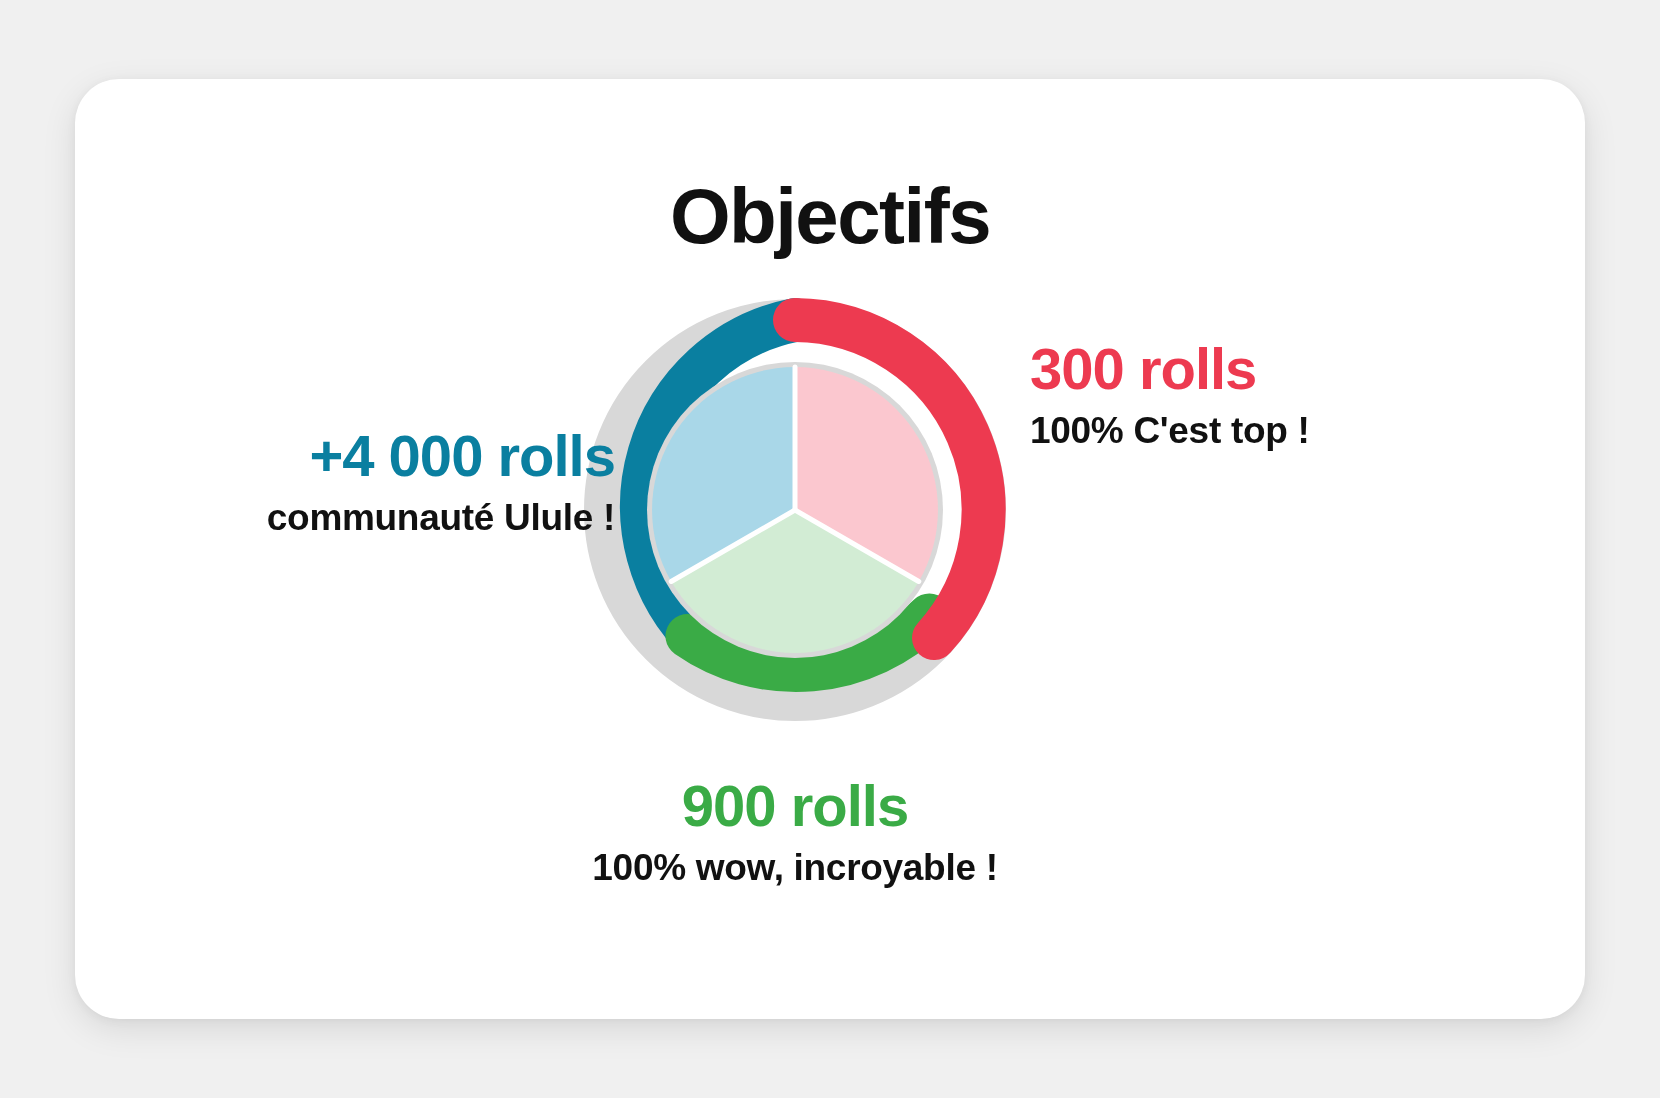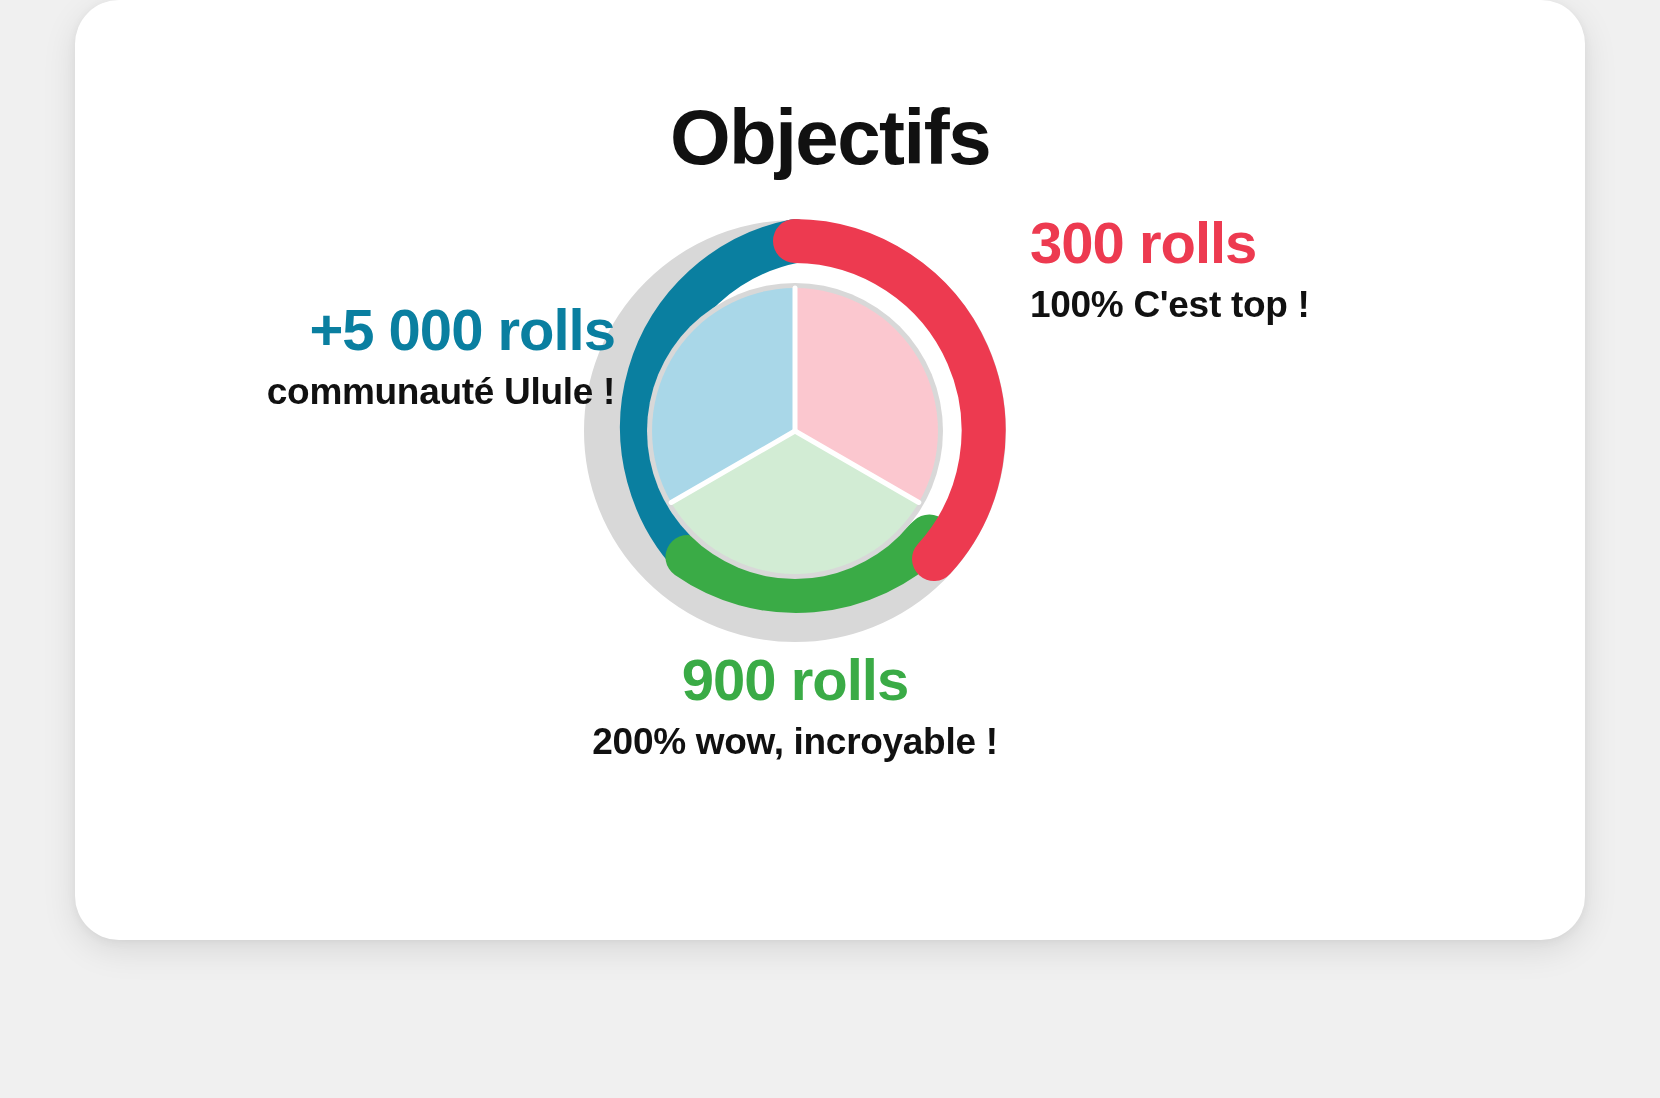--- a/index.html
+++ b/index.html
@@ -13,21 +13,21 @@
     background: #f0f0f0;
     font-family: "Liberation Sans", sans-serif;
     overflow: hidden;
     position: relative;
   }
 
   .stage {
     position: absolute;
     inset: 0;
     display: flex;
-    align-items: flex-start;
+    align-items: center;
     justify-content: center;
     border-radius: 11px;
   }
 
   .card {
     position: relative;
     width: 1510px;
     height: 940px;
     background: #ffffff;
     border-radius: 44px;
@@ -59,20 +59,21 @@
   .chart-wrap svg {
     display: block;
     width: 436px;
     height: 436px;
     overflow: visible;
   }
 
   
   .label-block {
     position: absolute;
+    margin-top: 47px;
   }
   .label-value {
     font-size: 58px;
     font-weight: 700;
     letter-spacing: -1px;
     line-height: 1.05;
     white-space: nowrap;
   }
   .label-note {
     font-size: 37px;
@@ -148,27 +149,27 @@
     </div>
 
     <div class="label-block label-right">
       <div class="label-value" style="color:#ed3a50">300 rolls</div>
       <div class="label-note">
         <span class="note-line">100% C'est top !</span>
       </div>
     </div>
 
     <div class="label-block label-left">
-      <div class="label-value" style="color:#0a7fa0">+5 000 rolls</div>
+      <div class="label-value" style="color:#0a7fa0">+4 000 rolls</div>
       <div class="label-note">
         <span class="note-line">communauté Ulule !</span>
       </div>
     </div>
 
     <div class="label-block label-bottom">
       <div class="label-value" style="color:#3aab46">900 rolls</div>
       <div class="label-note">
-        <span class="note-line">200% wow, incroyable !</span>
+        <span class="note-line">100% wow, incroyable !</span>
       </div>
     </div>
 
   </div>
 </div>
 
 </body></html>

